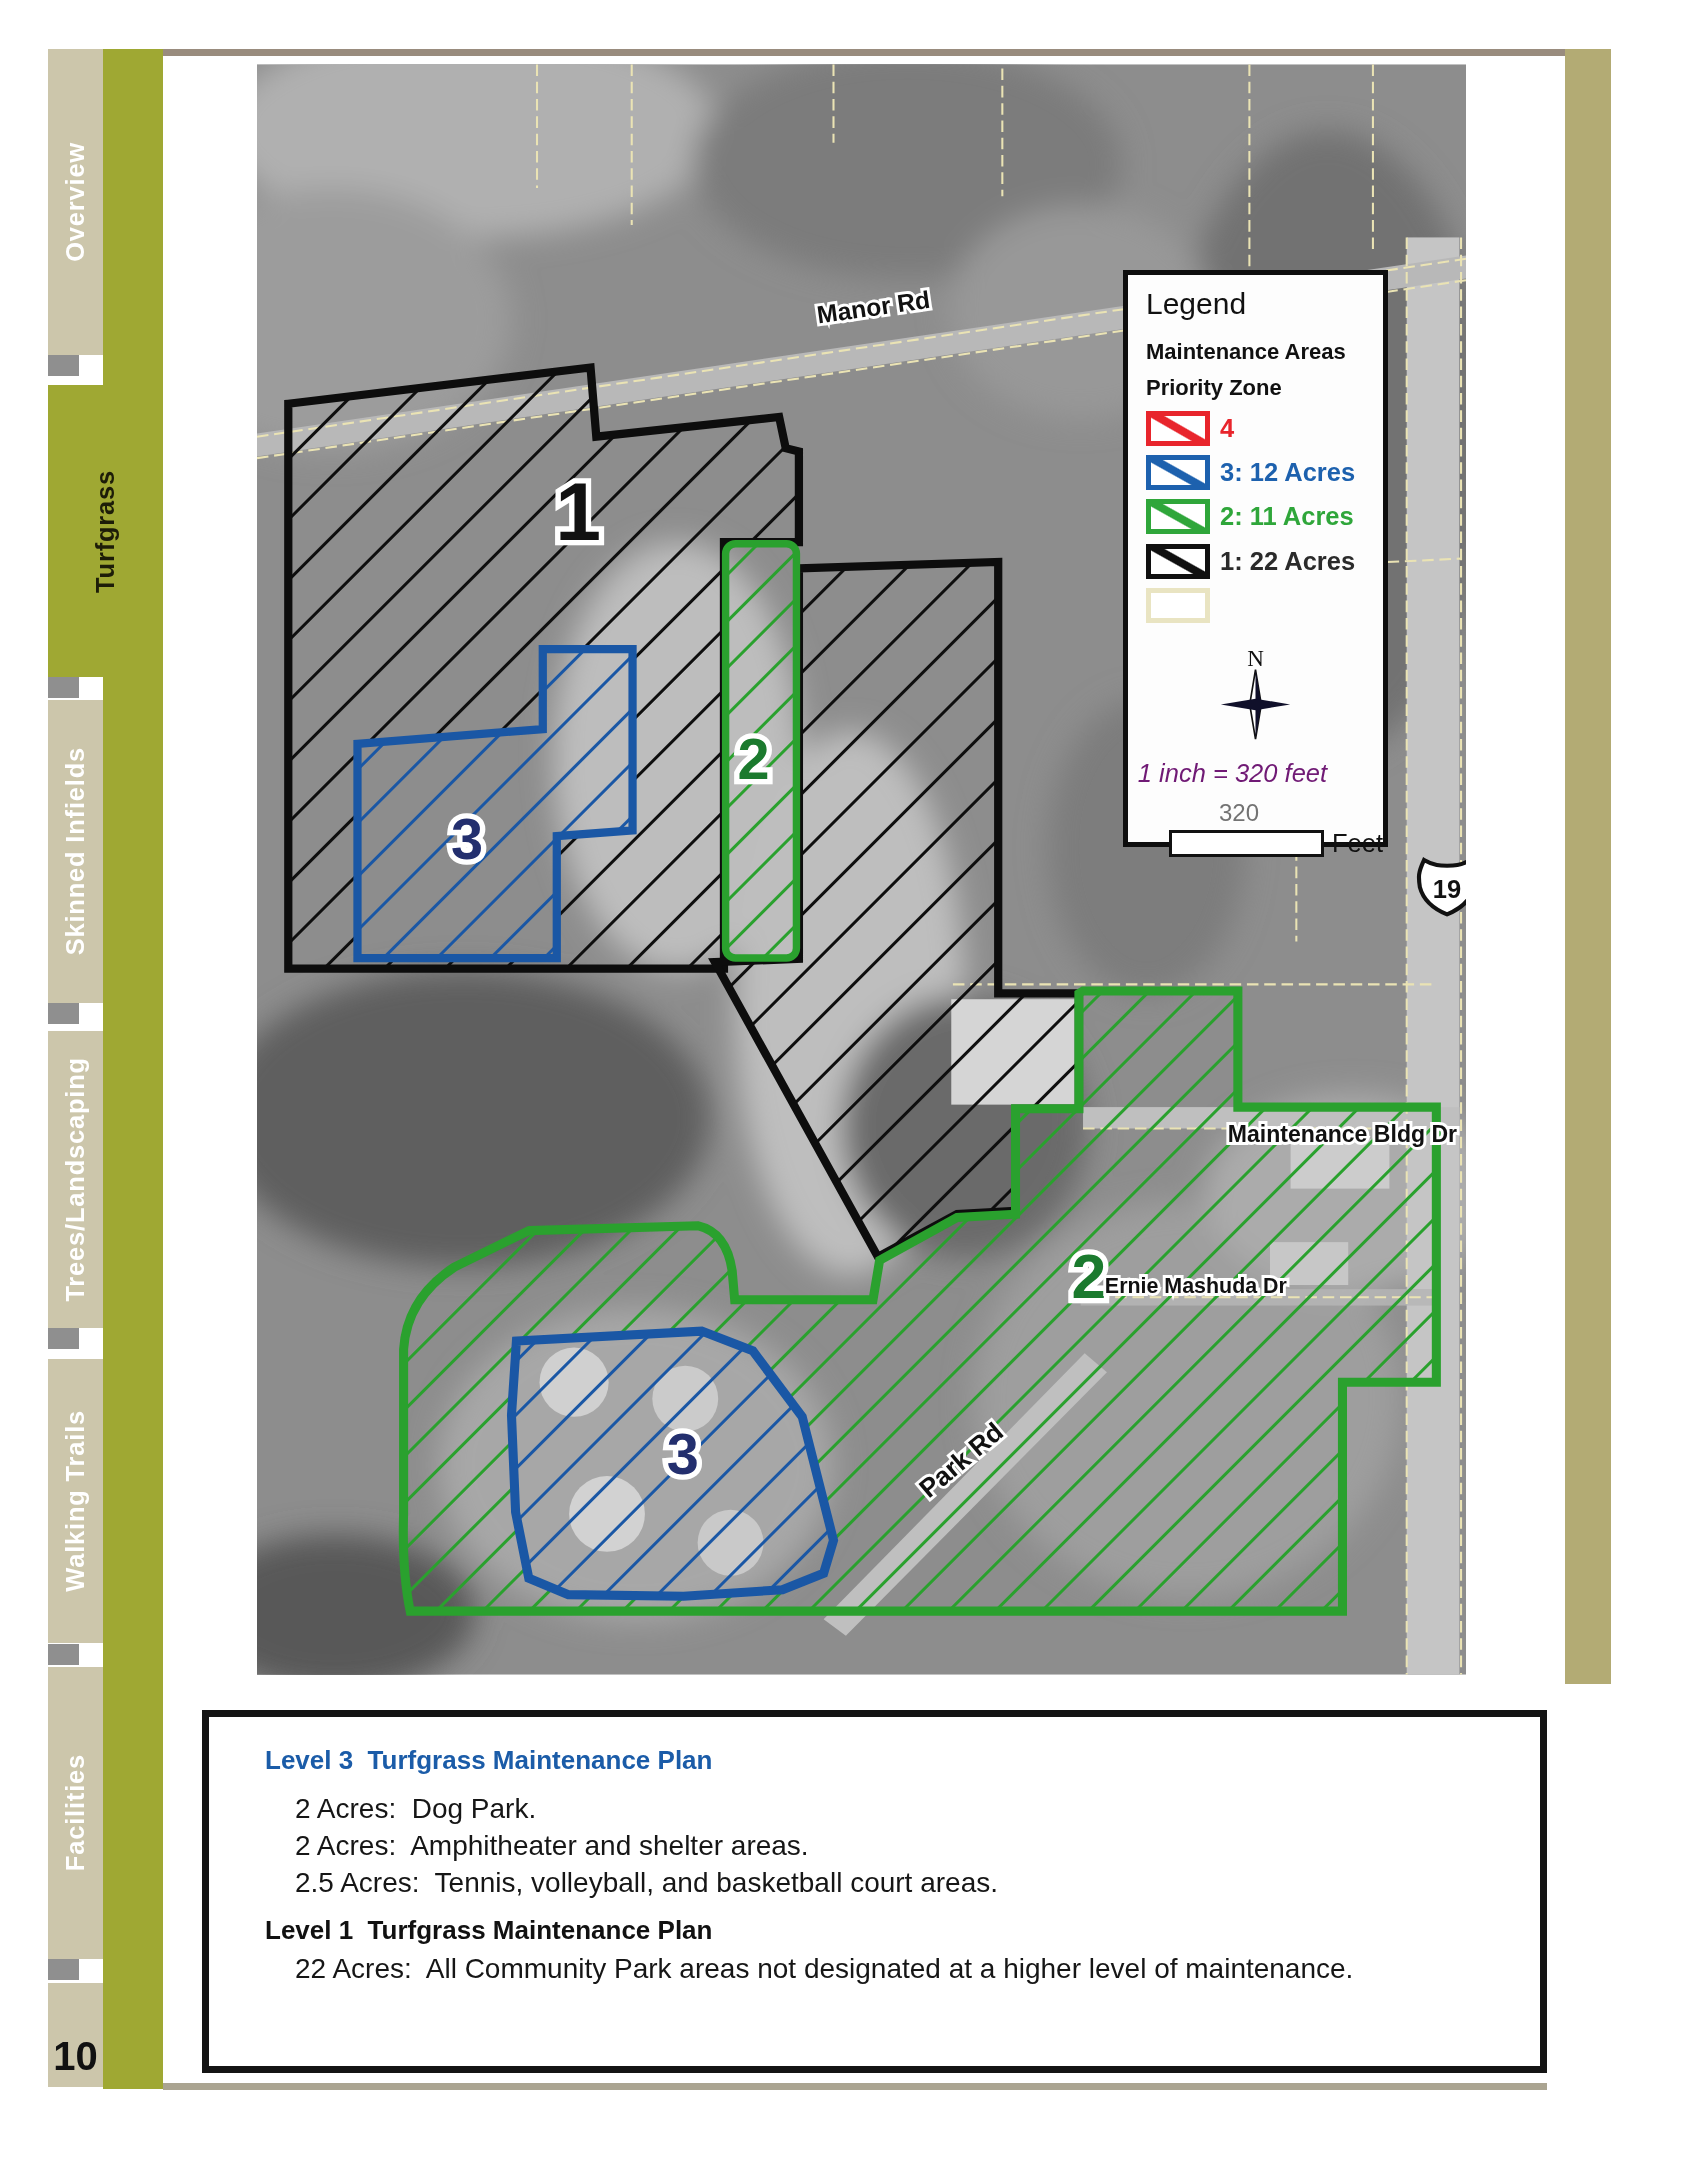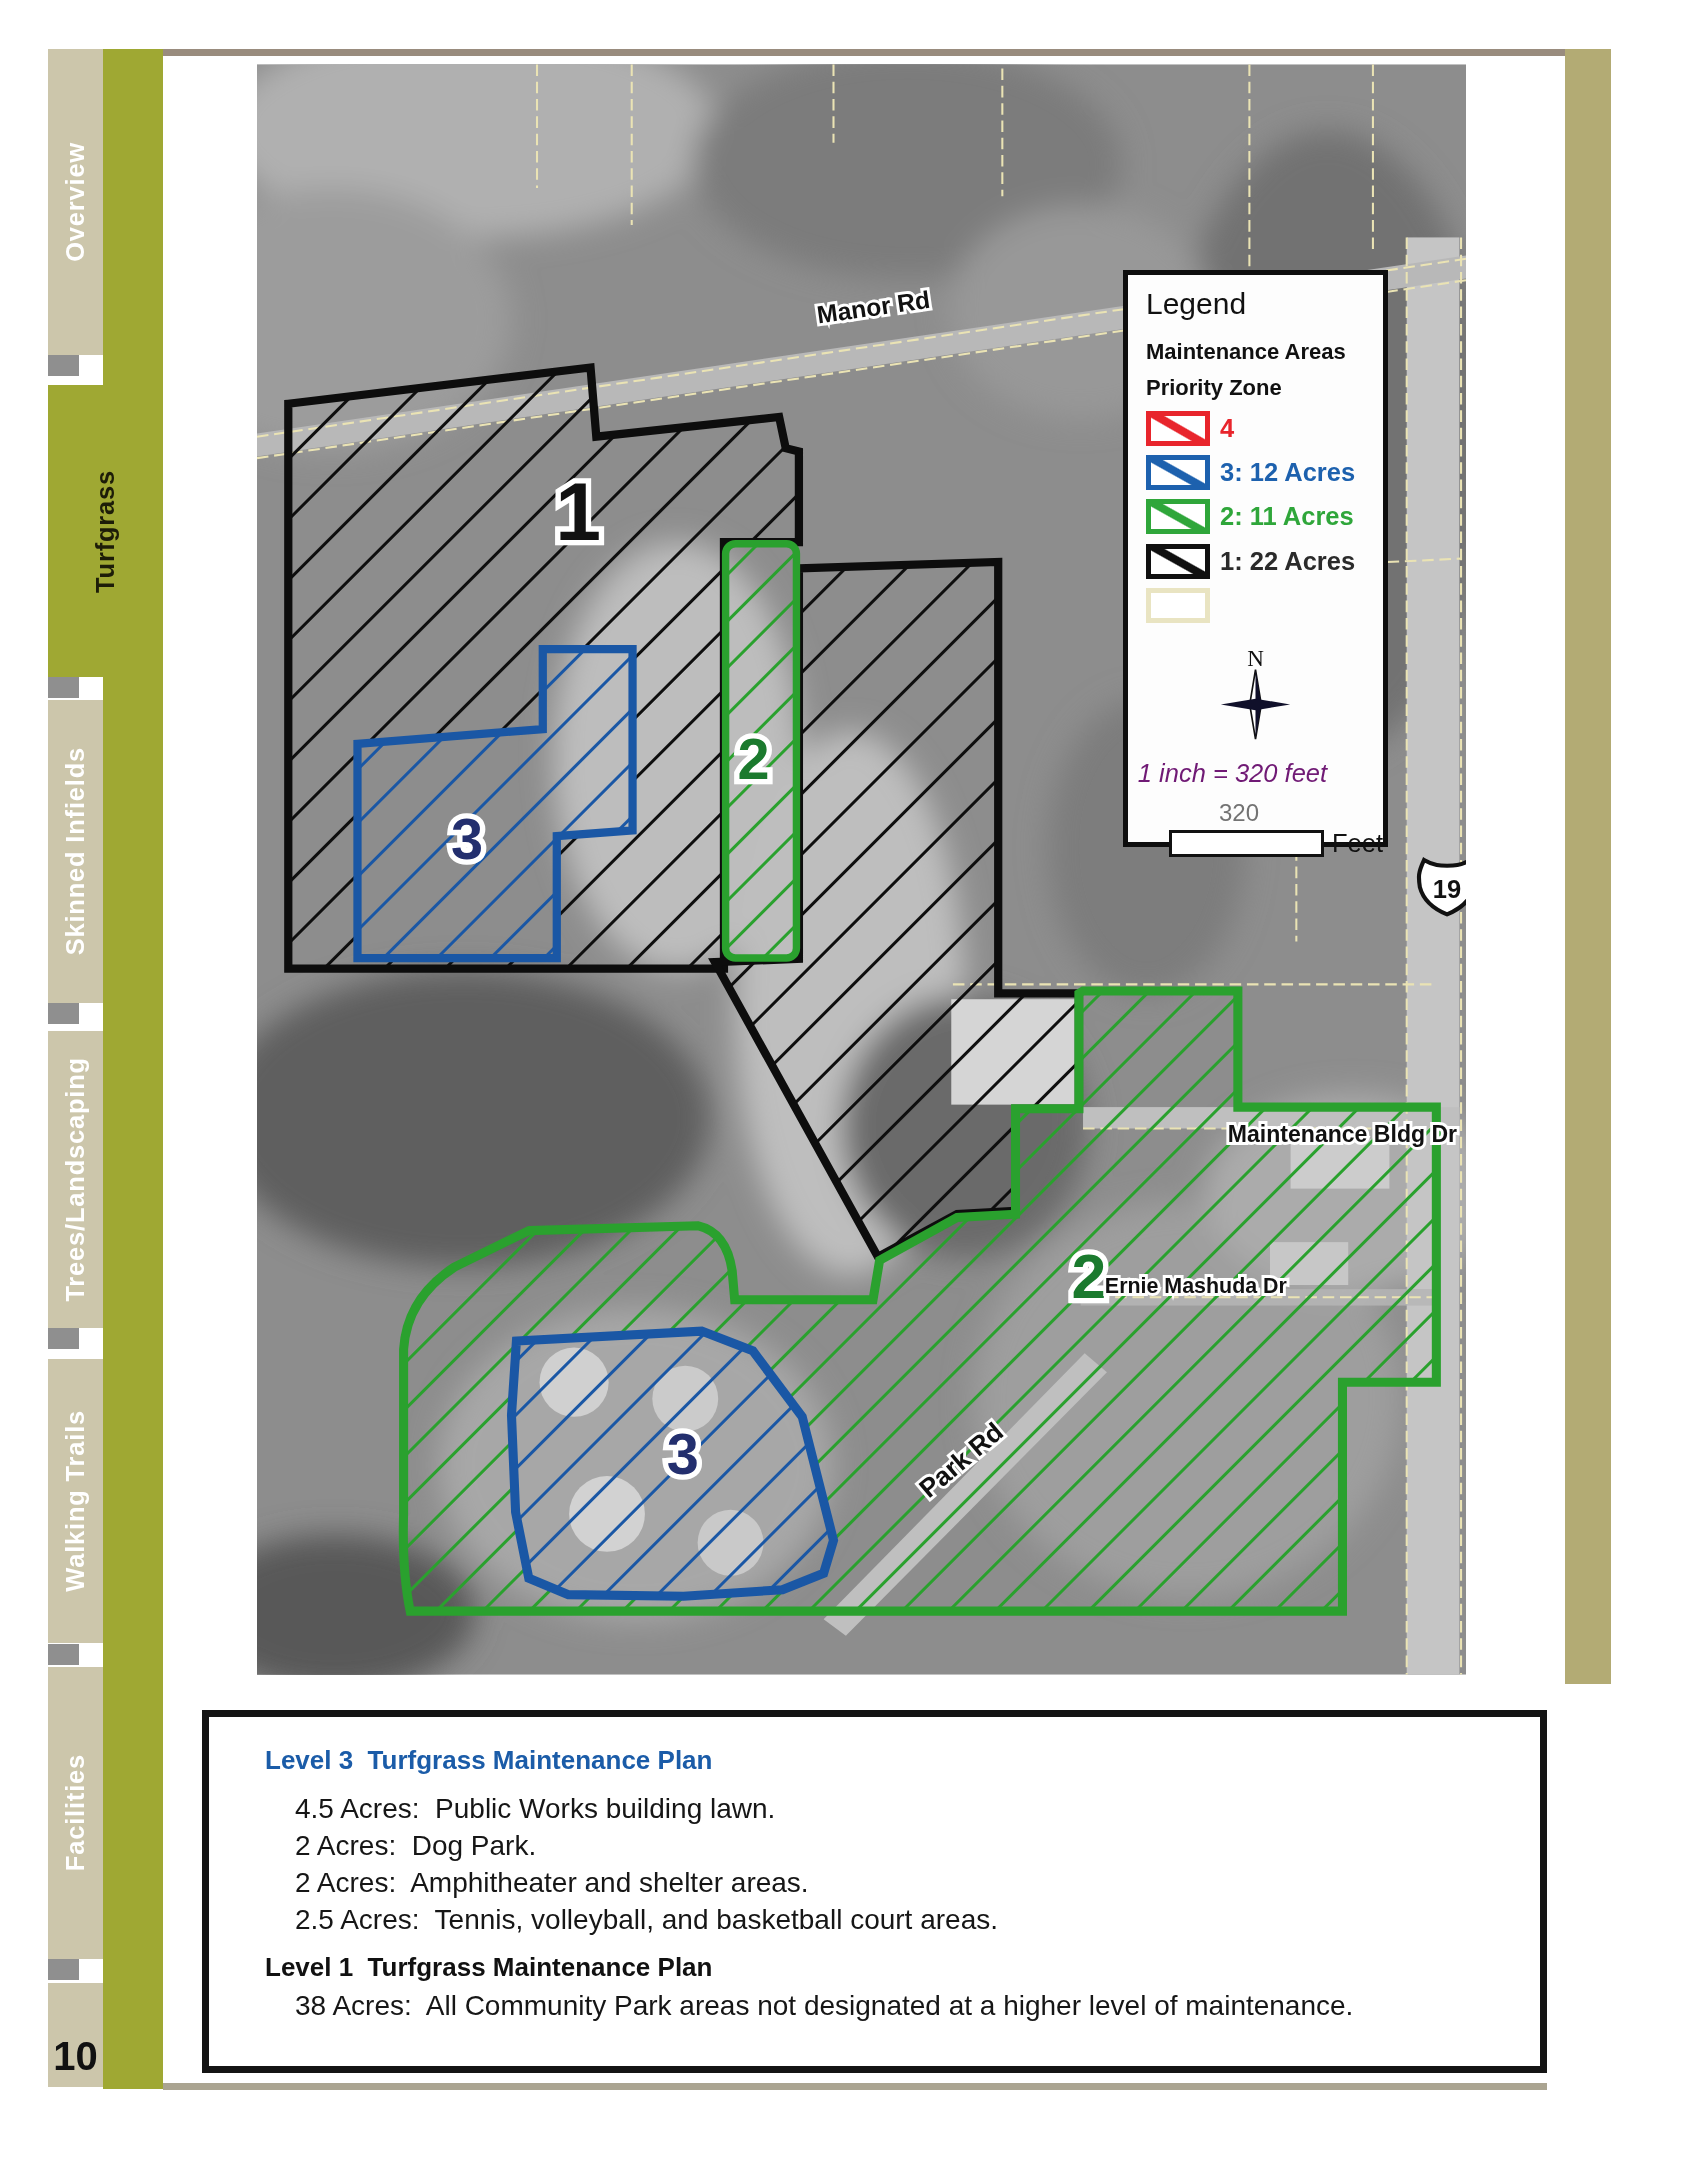--- a/index.html
+++ b/index.html
@@ -272,25 +272,24 @@
         <div class="scale-unit">Feet</div>
       </div>
     </div>
   </div>
 
   <div class="panel">
     <div class="sec">
       <h3 class="lv3">Level 3  Turfgrass Maintenance Plan</h3>
     </div>
     <div class="sec">
-      <p>4.5 Acres:  Public Works building lawn.</p>
       <p>2 Acres:  Dog Park.</p>
       <p>2 Acres:  Amphitheater and shelter areas.</p>
       <p>2.5 Acres:  Tennis, volleyball, and basketball court areas.</p>
     </div>
     <div class="sec">
       <h3 class="lv1">Level 1  Turfgrass Maintenance Plan</h3>
-      <p>38 Acres:  All Community Park areas not designated at a higher level of maintenance.</p>
+      <p>22 Acres:  All Community Park areas not designated at a higher level of maintenance.</p>
     </div>
   </div>
 
 </div>
 
 
 </body></html>

